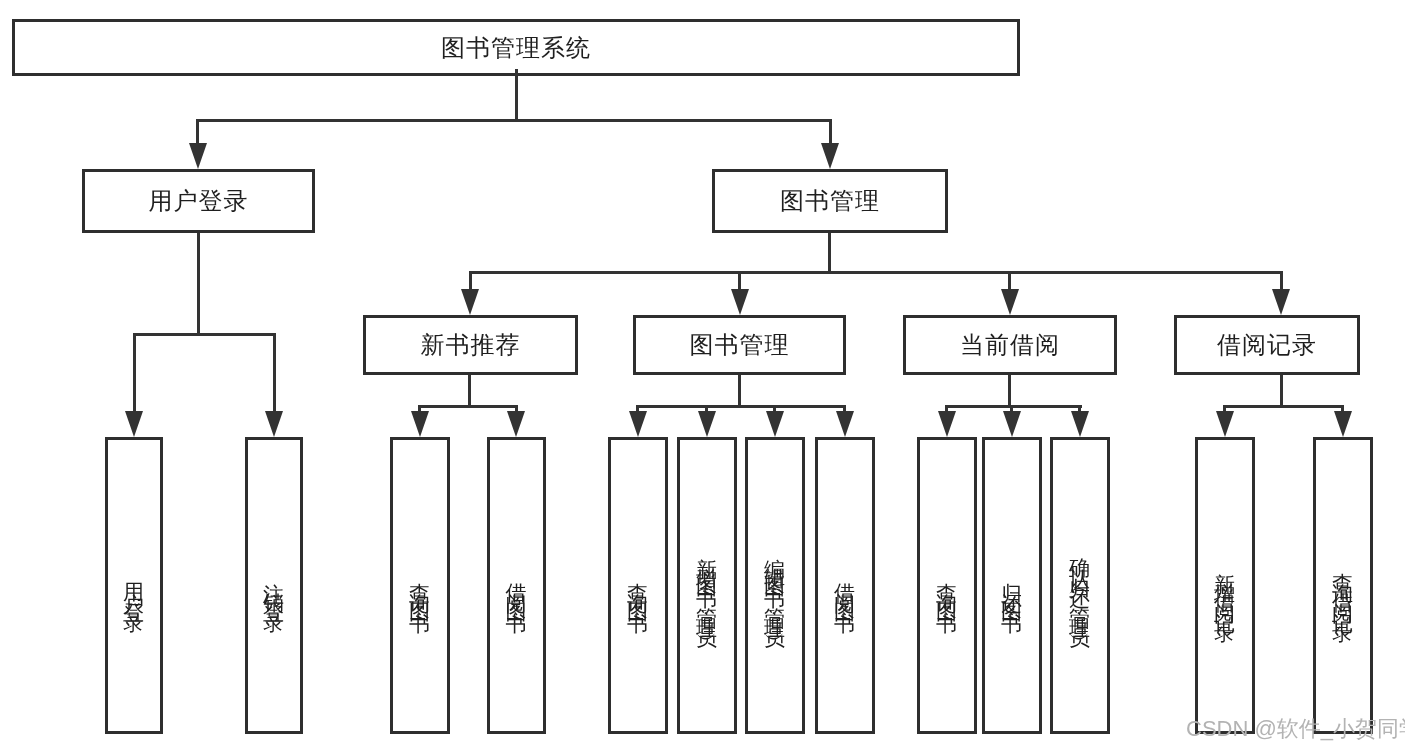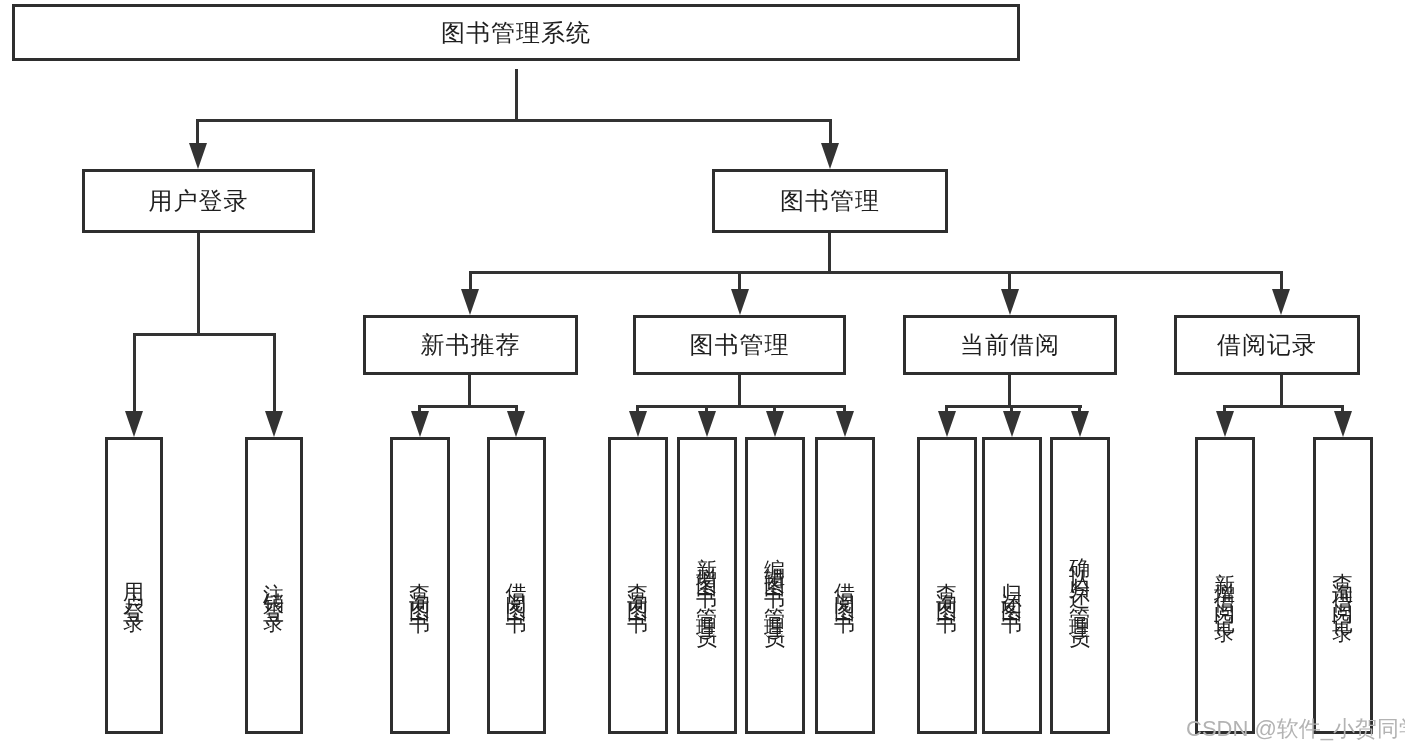--- a/index.html
+++ b/index.html
@@ -46,21 +46,21 @@
     color:#b3b3b3;
     white-space:nowrap;
     z-index:5;
   }
 </style>
 </head>
 <body>
 
 <div class="canvas">
 
-  <div class="box" style="left:12px;top:4px;width:1008px;height:57px">
+  <div class="box" style="left:12px;top:19px;width:1008px;height:57px">
     <span class="hlabel">图书管理系统</span>
   </div>
 
   <div class="box" style="left:82px;top:169px;width:233px;height:64px">
     <span class="hlabel">用户登录</span>
   </div>
   <div class="box" style="left:712px;top:169px;width:236px;height:64px">
     <span class="hlabel">图书管理</span>
   </div>
 

